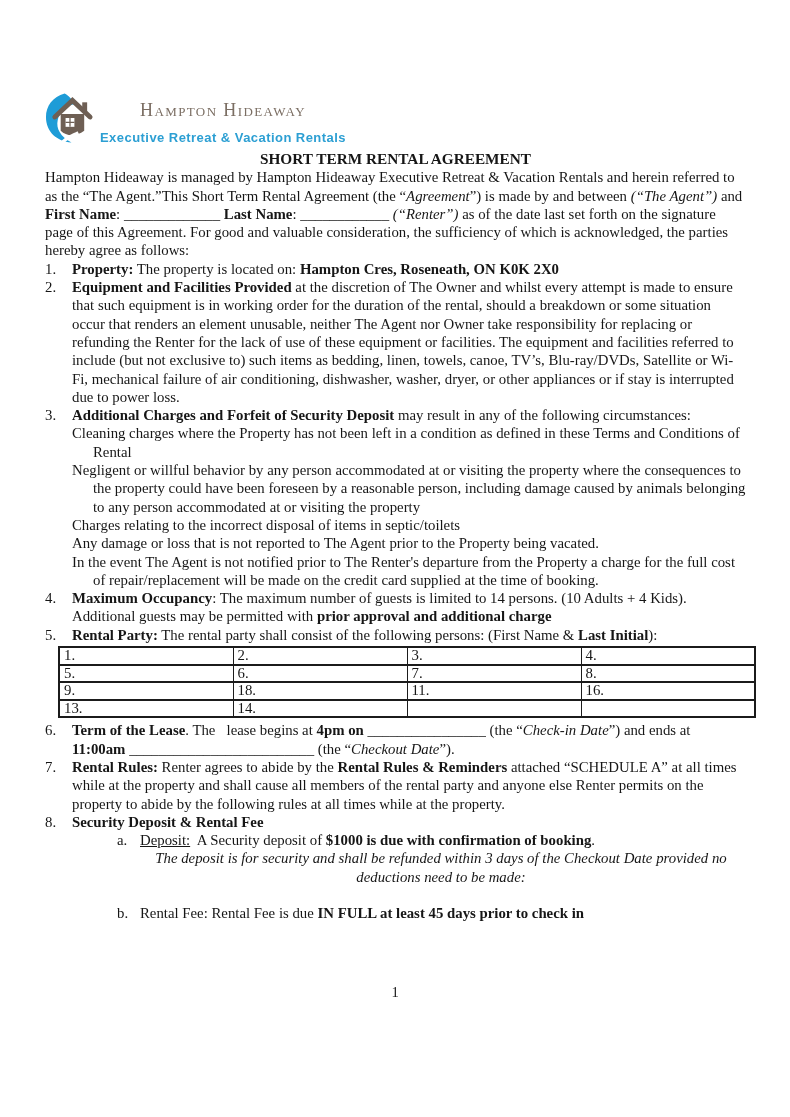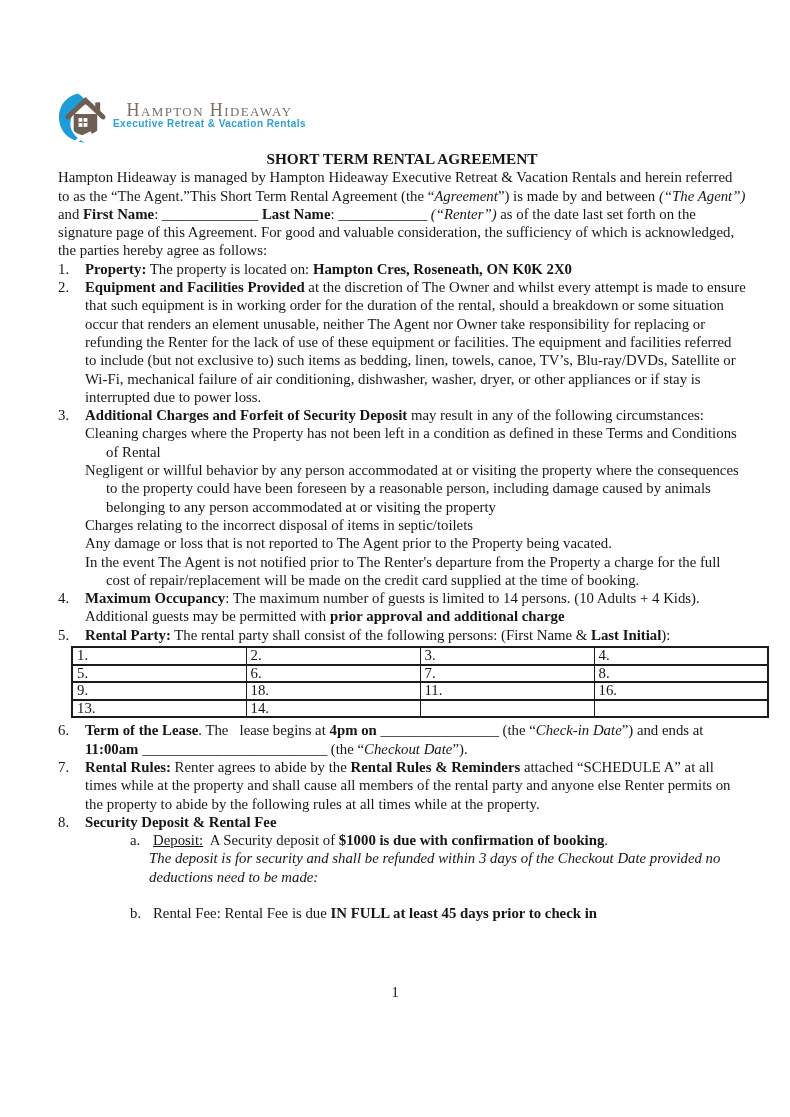--- a/index.html
+++ b/index.html
@@ -2,61 +2,61 @@
 <html><head>
 <meta charset="utf-8">
 <style>
   html,body { margin:0; padding:0; background:#ffffff; }
   .page {
     position:relative;
     width:790px; height:1117px;
     margin:0 auto;
     background:#ffffff;
     box-sizing:border-box;
-    padding:92px 44px 0 58px;
+    padding:92px 44px 0 45px;
     font-family:"Liberation Serif","DejaVu Serif",serif;
     font-size:14.8px;
     line-height:18.3px;
     color:#161616;
     overflow:hidden;
   }
   
   .logo { display:flex; gap:6px; align-items:flex-start; height:54px; }
   .logo-mark { width:49px; height:52px; flex:0 0 auto; }
   .logo-text { display:flex; flex-direction:column; align-items:center; padding-top:9px; }
   .logo-name {
     font-variant:small-caps;
     font-size:18px; line-height:1;
     letter-spacing:1.4px;
     color:#7b6e63;
   }
   .logo-tagline {
     font-family:"Liberation Sans","DejaVu Sans",sans-serif;
     font-weight:bold;
-    font-size:10px; line-height:1;
+    font-size:13px; line-height:1;
     letter-spacing:0.45px;
     color:#2c9fd3;
-    margin-top:0;
+    margin-top:12px;
   }
   
   .title { text-align:center; font-weight:bold; font-size:15.3px; margin-top:4px; }
   
   .para { }
   .b { font-weight:bold; }
   .i { font-style:italic; }
   .u { text-decoration:underline; }
   .li { display:flex; }
   .num { flex:0 0 27px; }
   .litext { flex:1 1 auto; min-width:0; }
   .block { display:block; }
   .hang { padding-left:21px; text-indent:-21px; }
   .sub { display:flex; margin-left:45px; }
   .submark { flex:0 0 23px; }
   .subtext { flex:1 1 auto; }
-  .subnote { display:block; margin-left:64px; font-style:italic; }
+  .subnote { display:block; margin-left:64px; font-style:italic;text-align:center; }
   .gap { height:18px; }
   
   table.party {
     border-collapse:collapse;
     table-layout:fixed;
     width:698px;
     margin:2px 0 3px 13px;
     border:2px solid #1b1b1b;
   }
   table.party td {

